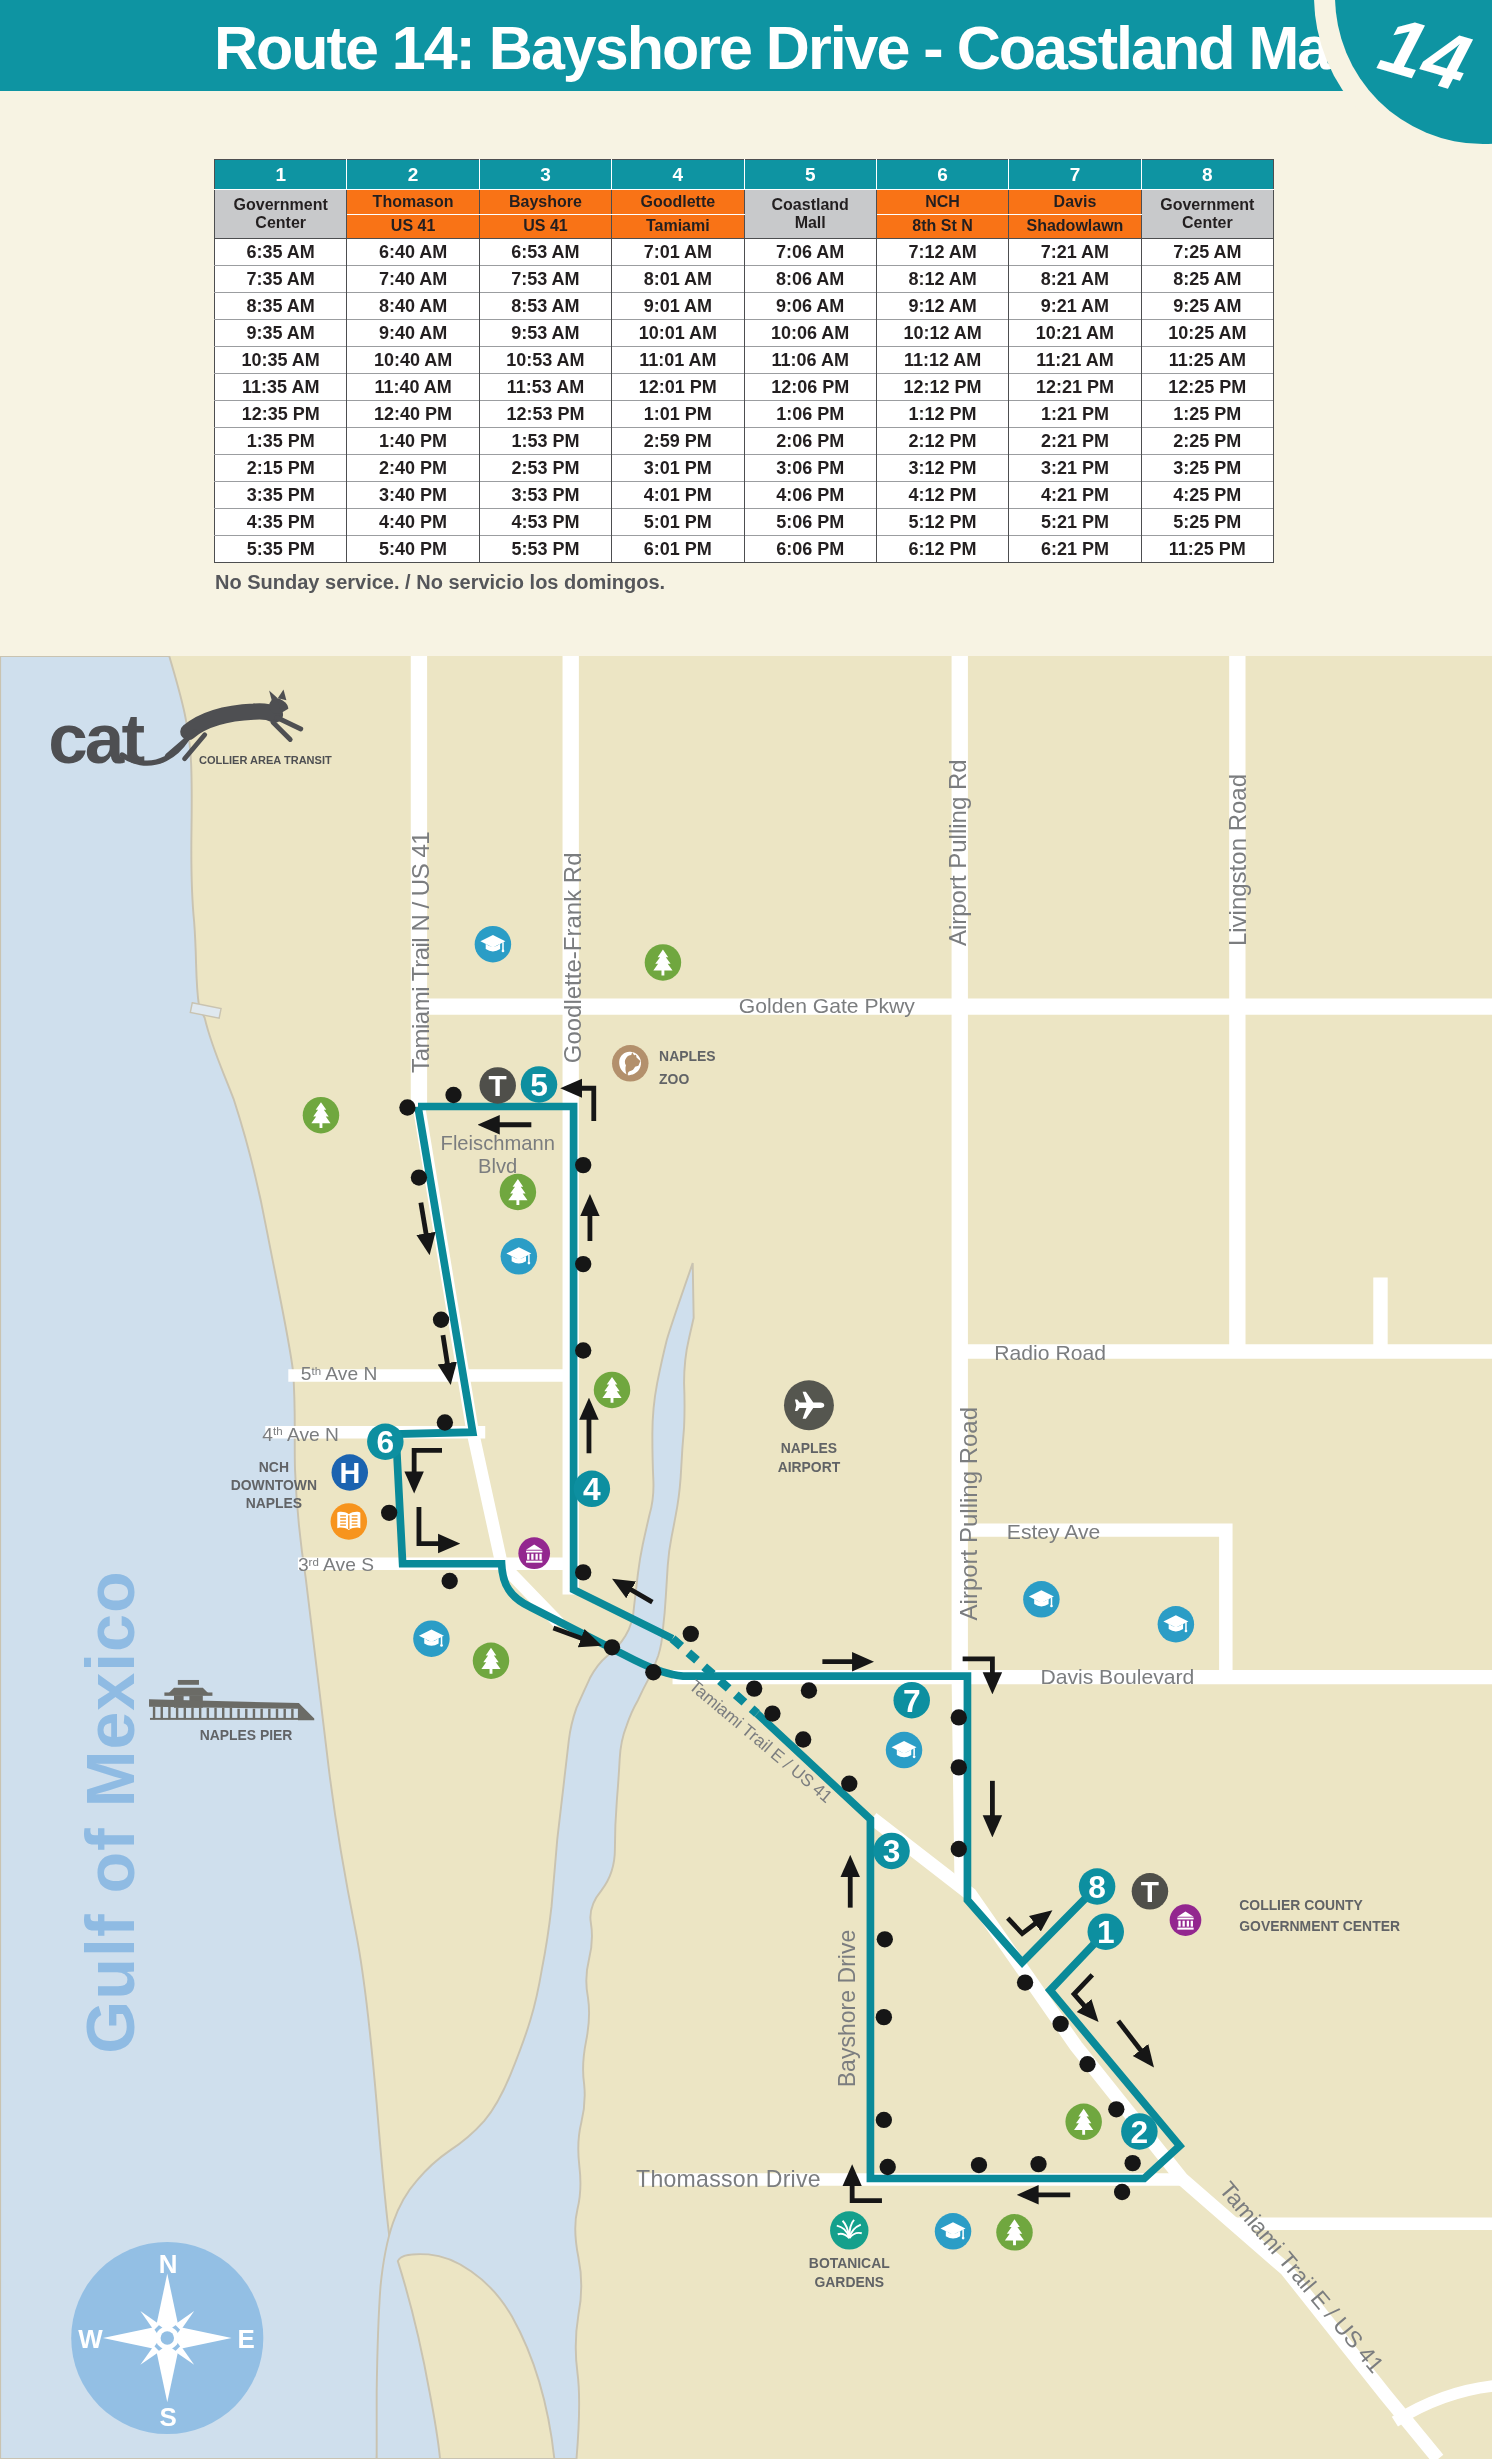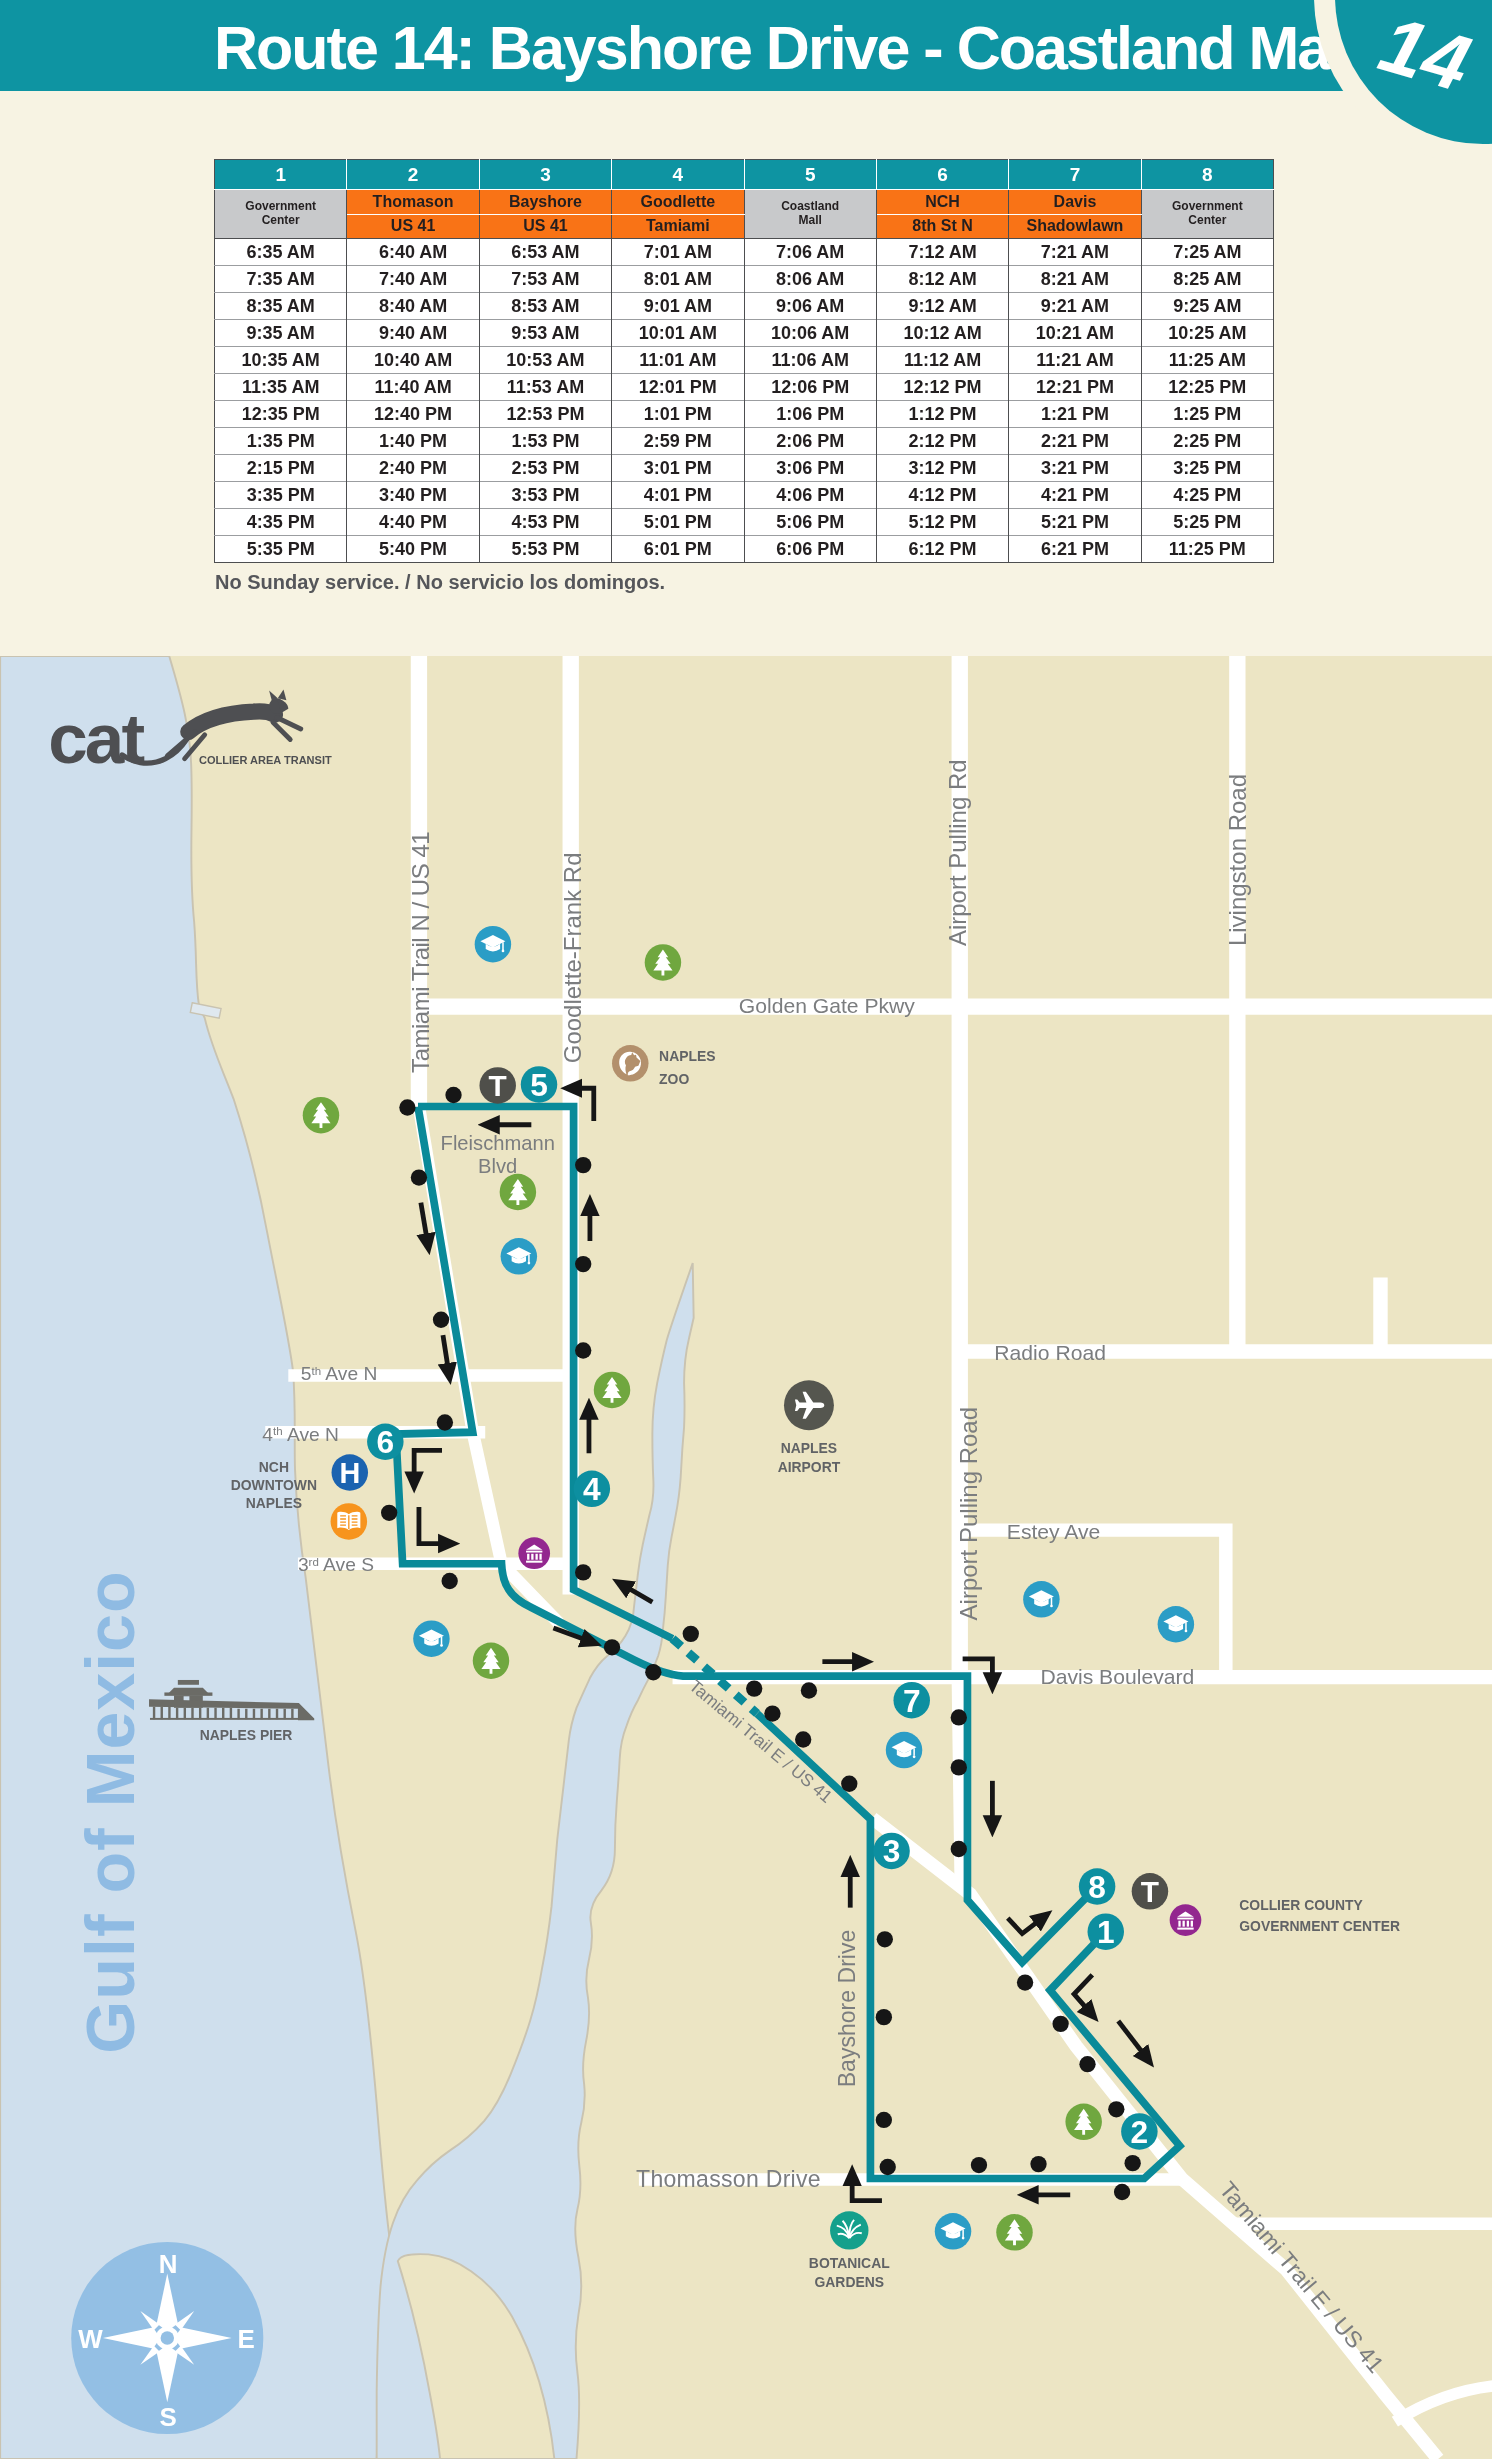--- a/index.html
+++ b/index.html
@@ -13,21 +13,21 @@
   .tblwrap{position:absolute;left:214px;top:159px;width:1060px;}
   table.sched{border-collapse:collapse;table-layout:fixed;width:1060px;border:1px solid #4d4e50;}
   table.sched td{padding:0;}
   table.sched td{text-align:center;vertical-align:middle;overflow:hidden;}
   tr.num td{background:#0e94a2;color:#fff;font-weight:bold;font-size:19px;height:29px;line-height:29px;border-right:1.9px solid #fff;border-bottom:1.9px solid #fff;}
   tr.num td:last-child{border-right:1px solid #4d4e50;}
   td.sh{background:#f97316;color:#231f20;font-weight:bold;font-size:16px;border-right:1px solid #4d4e50;line-height:1.15;}
   tr.sh1 td.sh{height:24px;}
   tr.sh2 td.sh{height:23px;}
   td.shm{border-bottom:1.9px solid #fff;}
-  td.merged{background:#c8c9cb;color:#231f20;font-weight:bold;font-size:12px;border-right:1px solid #4d4e50;line-height:1.15;}
+  td.merged{background:#c8c9cb;color:#231f20;font-weight:bold;font-size:16px;border-right:1px solid #4d4e50;line-height:1.15;}
   tr.data td{background:#fff;color:#231f20;font-weight:bold;font-size:18px;height:26px;line-height:26px;border-right:1px solid #4d4e50;border-top:1px solid #9b9da0;}
   tr.data.first td{border-top:1.4px solid #4d4e50;margin-left:44px;}
   .nosun{position:absolute;left:215px;top:571px;color:#55565a;font-size:20px;font-weight:bold;}
 </style>
 </head>
 <body>
 
 <div class="hdr"></div>
 
 <div class="title">Route 14: Bayshore Drive - Coastland Mall</div>

